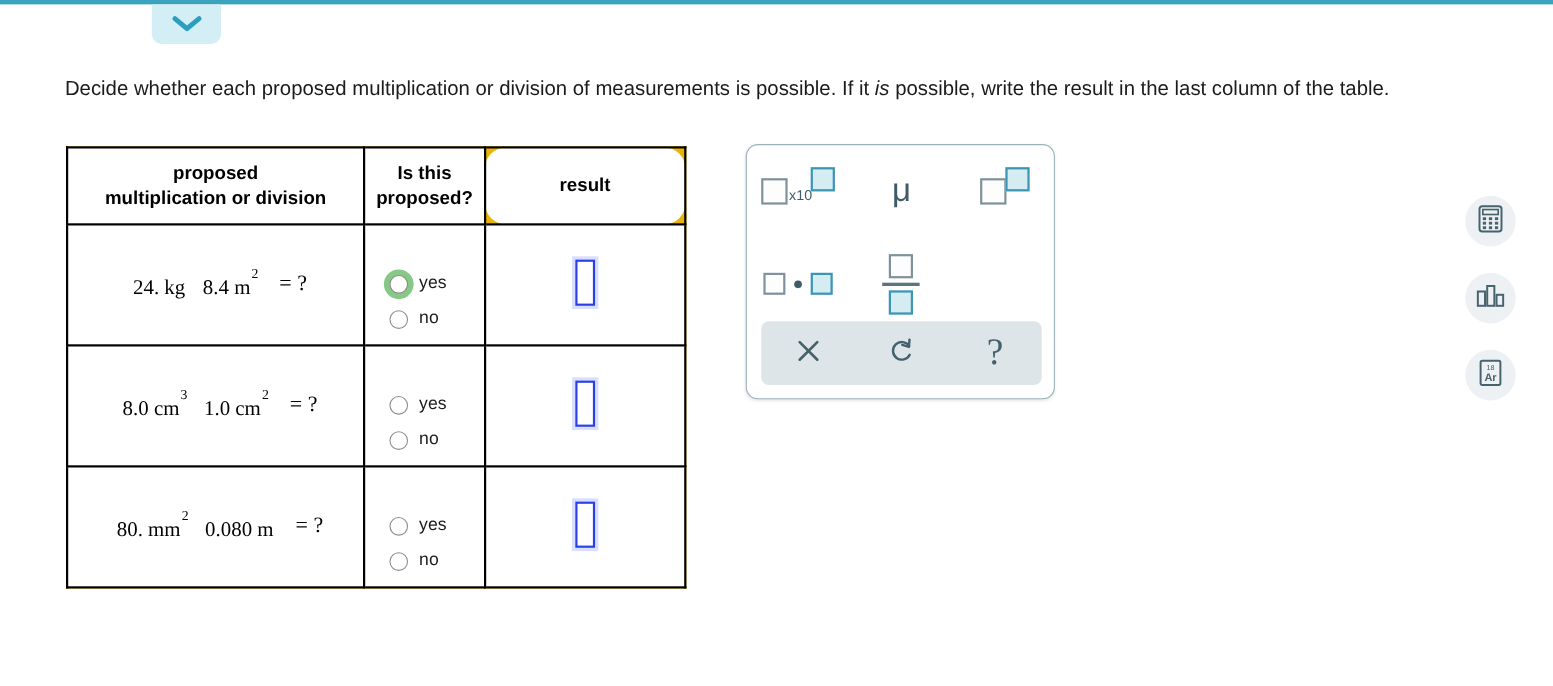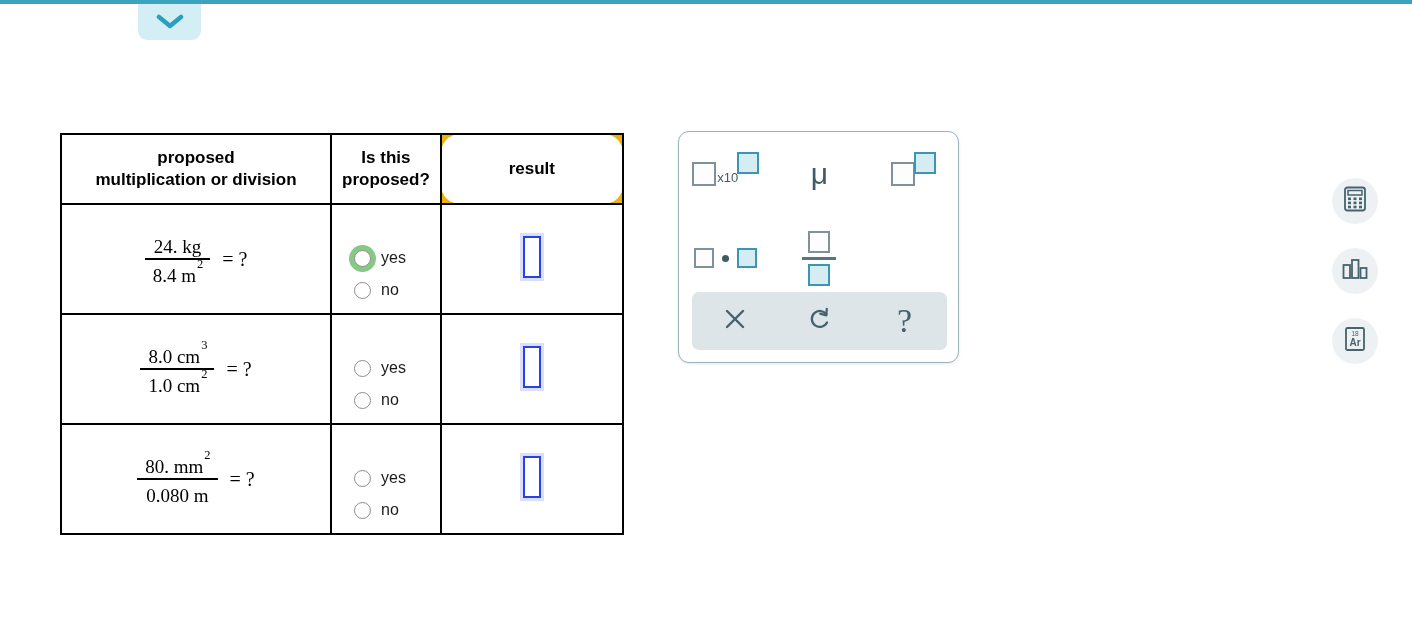--- a/index.html
+++ b/index.html
@@ -78,21 +78,21 @@
     display: inline-flex;
     align-items: center;
     justify-content: center;
     font-family: "Liberation Serif", serif;
     font-size: 19px;
     color: #000;
     gap: 9px;
   }
   .frac {
     display: inline-flex;
-    flex-direction: column;
+    flex-direction: row;
     align-items: center;
   }
   .frac .num, .frac .den {
     padding: 1px 8px;
     white-space: nowrap;
     line-height: 20px;
   }
   .frac .bar {
     width: 100%;
     height: 1.6px;
@@ -237,20 +237,21 @@
   <div class="top-rule"></div>
 
   <div class="chevron-tab">
     <span>
       <svg width="28" height="16" viewBox="0 0 28 16">
         <path d="M3 3 L14 12 L25 3" fill="none" stroke="#2a9fc0" stroke-width="4.5" stroke-linecap="round" stroke-linejoin="round"></path>
       </svg>
     </span>
   </div>
 
+  <p class="prompt"><span>Decide whether each proposed multiplication or division of measurements is possible. If it </span><em>is</em><span> possible, write the result in the last column of the table.</span></p>
 
   <table class="qtable">
     <thead>
       <tr>
         <th class="col-expr">
           <div>proposed</div>
           <div>multiplication or division</div>
         </th>
         <th class="col-poss">
           <div>Is this</div>

